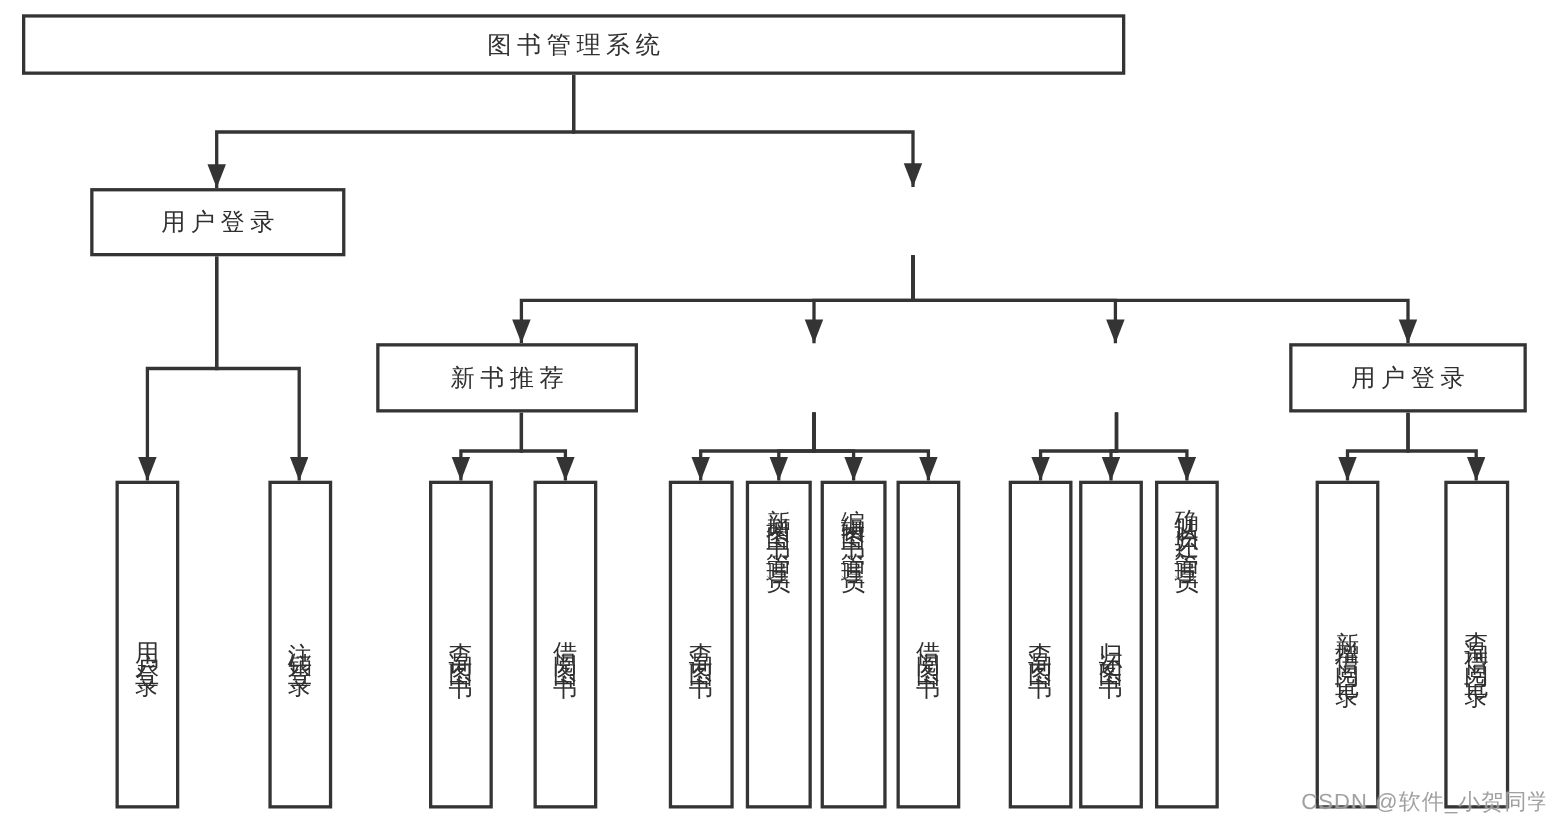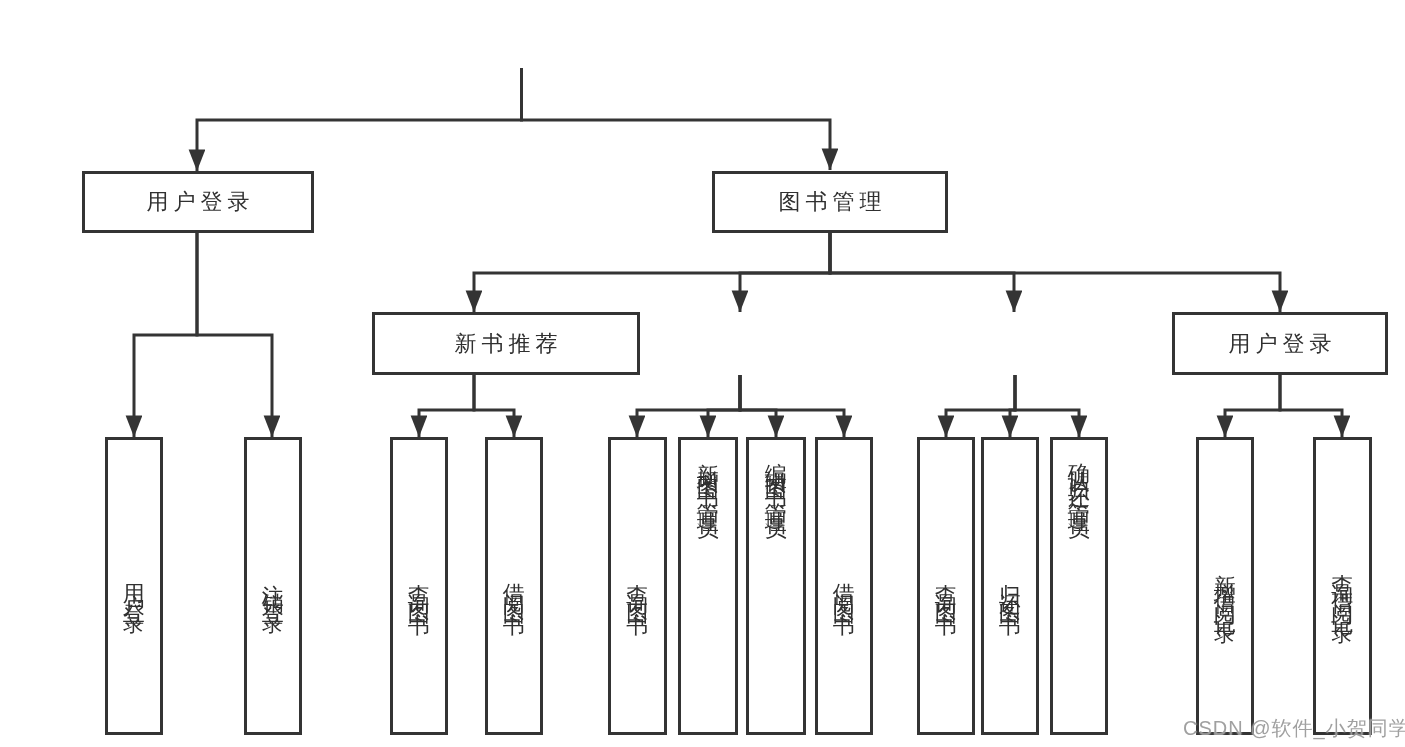--- a/index.html
+++ b/index.html
@@ -59,29 +59,29 @@
 
       <path d="M1015,375 V410 H946 V437"></path>
       <path d="M1015,375 V410 H1010 V437"></path>
       <path d="M1015,375 V410 H1079 V437"></path>
 
       <path d="M1280,375 V410 H1225 V437"></path>
       <path d="M1280,375 V410 H1342 V437"></path>
     </g>
   </svg>
 
+  <div class="box h" style="left:20px;top:13px;width:1003px;height:55px">
+    <span>图书管理系统</span>
+  </div>
 
   <div class="box h" style="left:82px;top:171px;width:232px;height:62px">
     <span>用户登录</span>
   </div>
-  <div class="box h" style="left:712px;top:171px;width:236px;height:62px">
-    <span>图书管理</span>
-  </div>
 
-  <div class="box h" style="left:372px;top:312px;width:268px;height:63px">
+  <div class="box h" style="left:342px;top:312px;width:238px;height:63px">
     <span>新书推荐</span>
   </div>
   <div class="box h" style="left:1172px;top:312px;width:216px;height:63px">
     <span>用户登录</span>
   </div>
 
   <div class="box v" style="left:105px;top:437px;width:58px;height:298px">
     <span class="vtext">用户登录</span>
   </div>
   <div class="box v" style="left:244px;top:437px;width:58px;height:298px">

